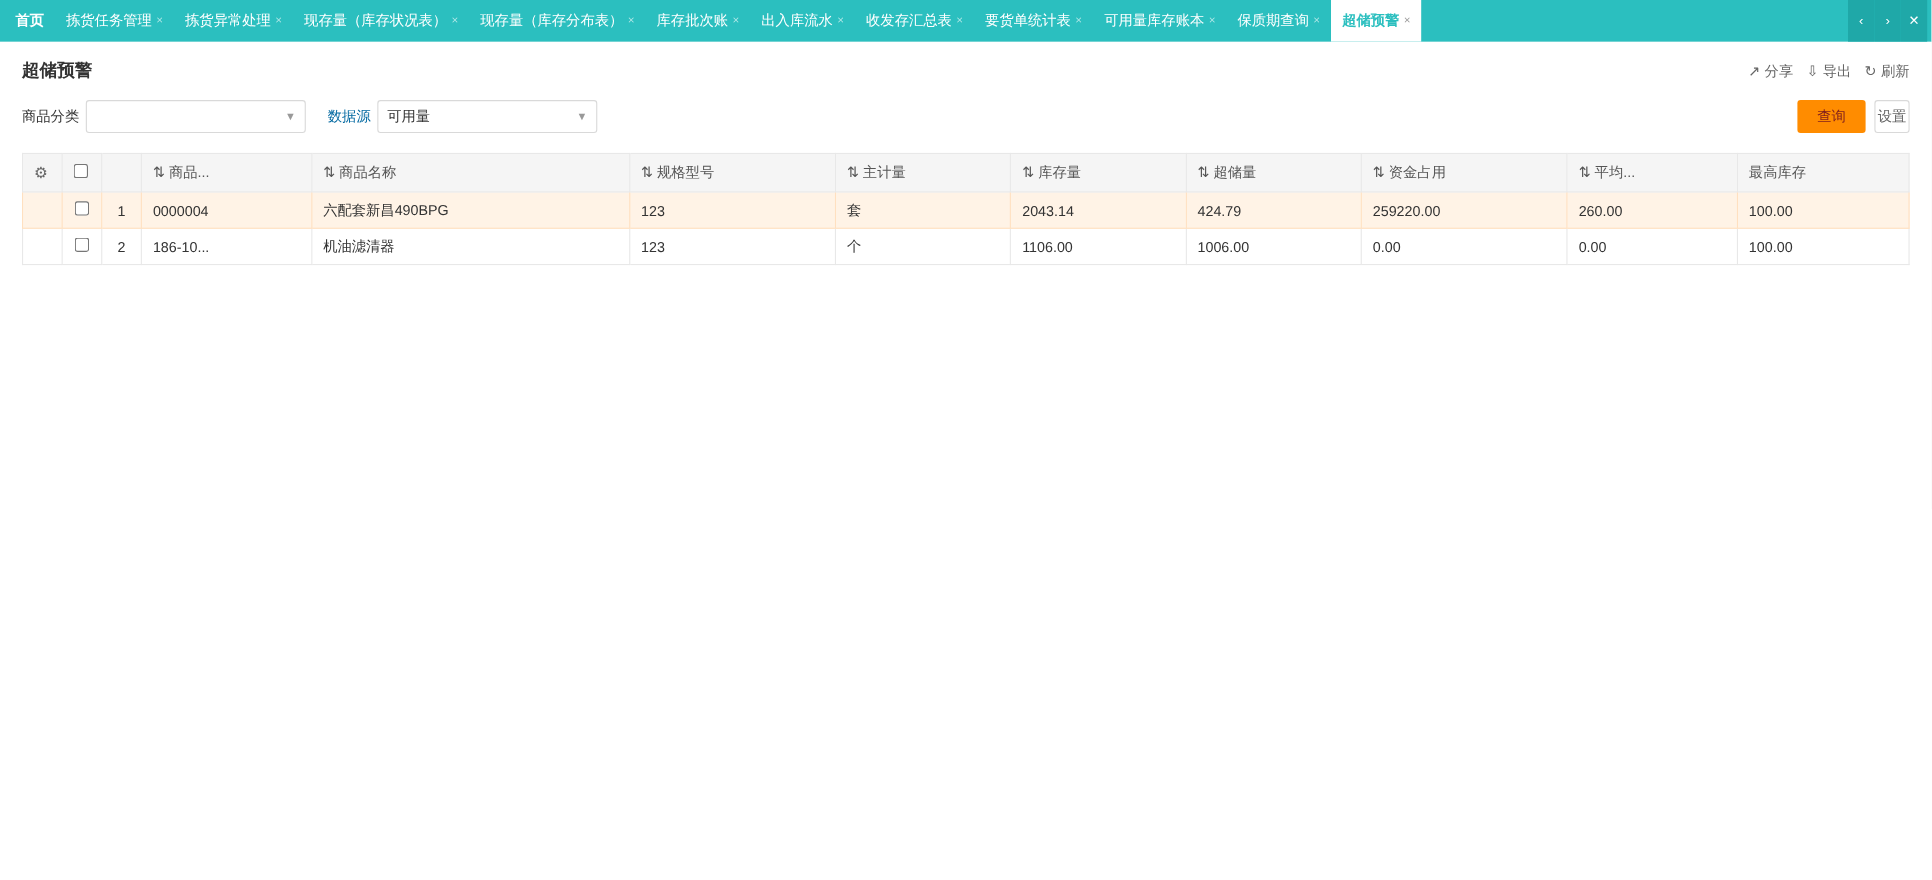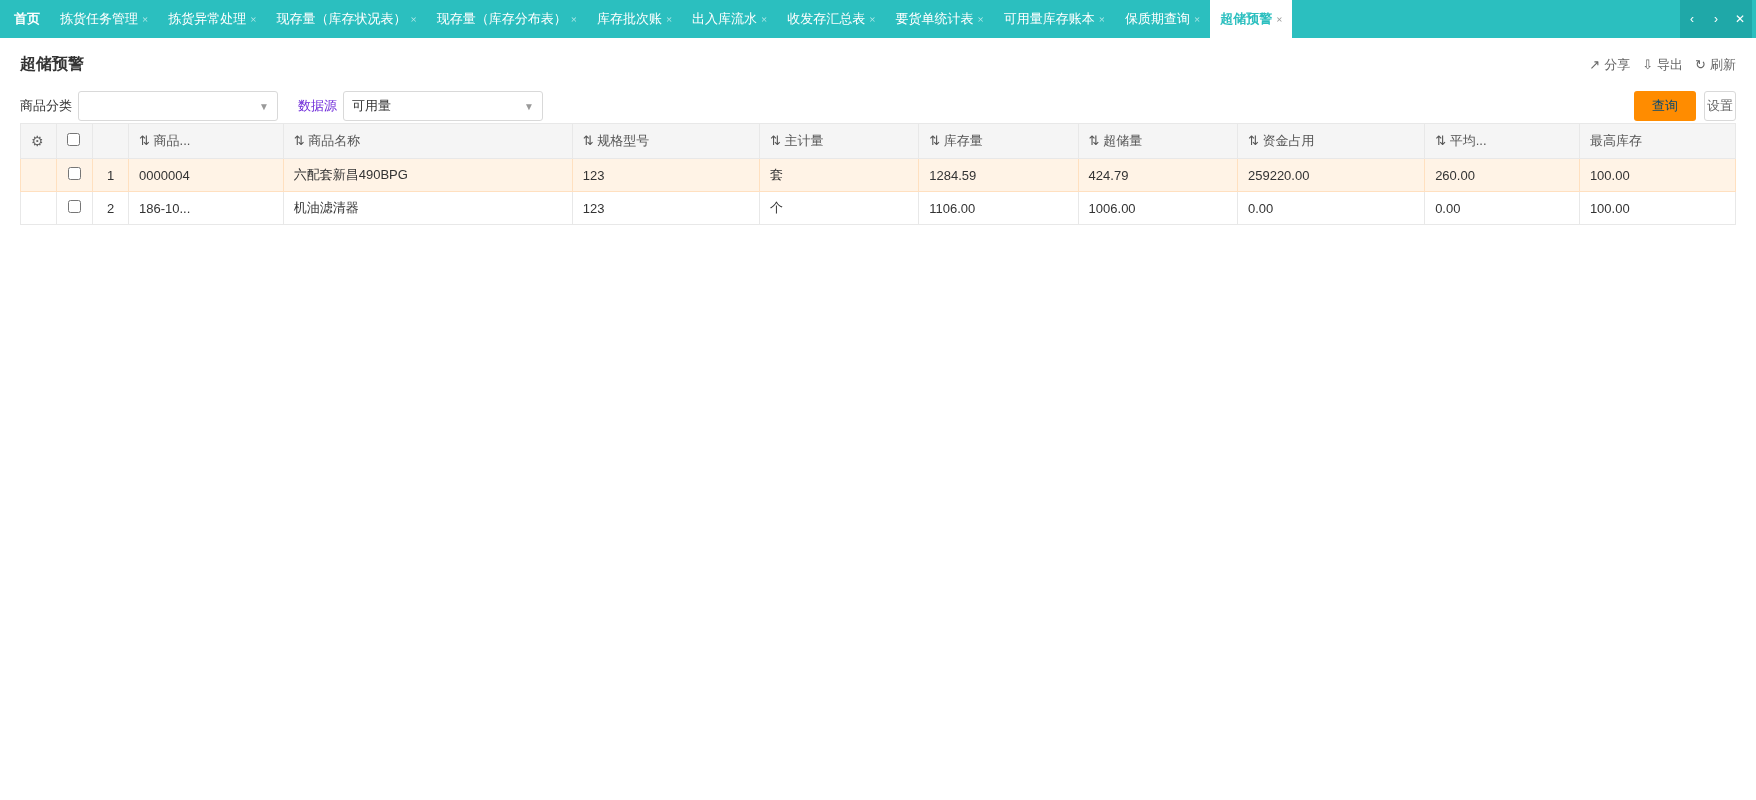--- a/index.html
+++ b/index.html
@@ -89,21 +89,21 @@
       font-size: 13px;
       background: none;
       border: none;
     }
 
     
     .filter-bar {
       display: flex;
       align-items: flex-end;
       gap: 20px;
-      margin-bottom: 2px;
+      margin-bottom: 18px;
       flex-wrap: wrap;
     }
     .filter-item {
       display: flex;
       align-items: center;
       gap: 6px;
     }
     .filter-label {
       font-size: 13px;
       color: #333;
@@ -124,21 +124,21 @@
     .filter-select-text { color: #bbb; font-size: 13px; }
     .filter-select-arrow { color: #999; font-size: 10px; }
 
     .filter-actions {
       margin-left: auto;
       display: flex;
       gap: 8px;
     }
     .btn-query {
       background: #ff8c00;
-      color: #0c4a6e;
+      color: #7f1d1d;
       border: none;
       border-radius: 3px;
       padding: 5px 18px;
       cursor: pointer;
       font-size: 13px;
     }
     .btn-settings {
       background: #fff;
       color: #666;
       border: 1px solid #d9d9d9;
@@ -178,21 +178,21 @@
     .th-checkbox { width: 36px; text-align: center; }
     .row-num { text-align: center; color: #666; width: 36px; }
 
     .checkbox-cell { text-align: center; }
     input[type="checkbox"] { cursor: pointer; }
 
     
     .gear-icon { font-size: 14px; color: #666; cursor: pointer; }
 
     
-    .datasource-label { color: #6d28d9; font-size: 13px; }
+    .datasource-label { color: #0369a1; font-size: 13px; }
   </style>
 </head>
 <body>
 
 <div class="top-nav">
   <div class="nav-tab home">
     <span>首页</span>
   </div>
   <div class="nav-tab">
     <span>拣货任务管理</span>
@@ -341,21 +341,21 @@
     <tr class="row-highlighted">
       <td class="checkbox-cell"></td>
       <td class="checkbox-cell">
         <input type="checkbox" style="">
       </td>
       <td class="row-num">1</td>
       <td>0000004</td>
       <td>六配套新昌490BPG</td>
       <td>123</td>
       <td>套</td>
-      <td>1284.59</td>
+      <td>2043.14</td>
       <td>424.79</td>
       <td>259220.00</td>
       <td>260.00</td>
       <td>100.00</td>
     </tr>
         <tr>
       <td class="checkbox-cell"></td>
       <td class="checkbox-cell">
         <input type="checkbox" style="">
       </td>

